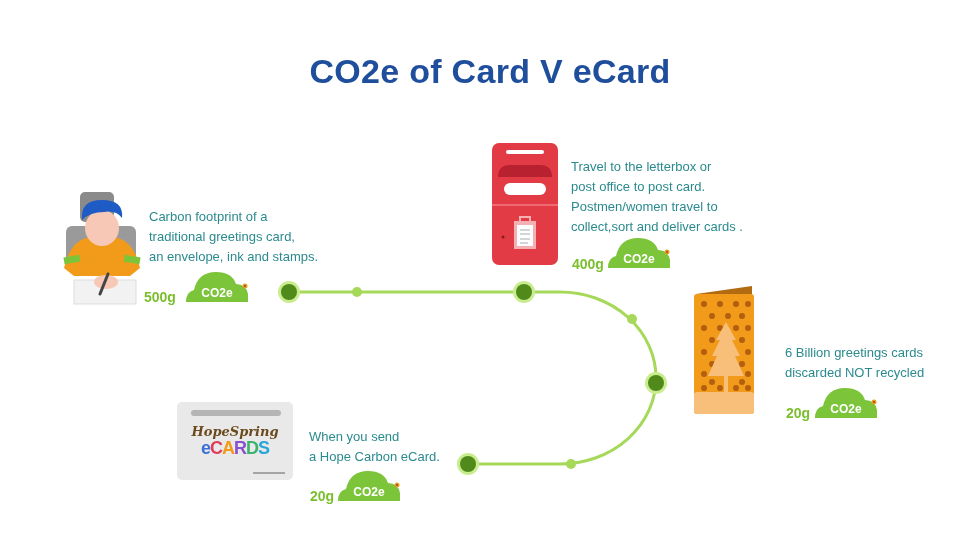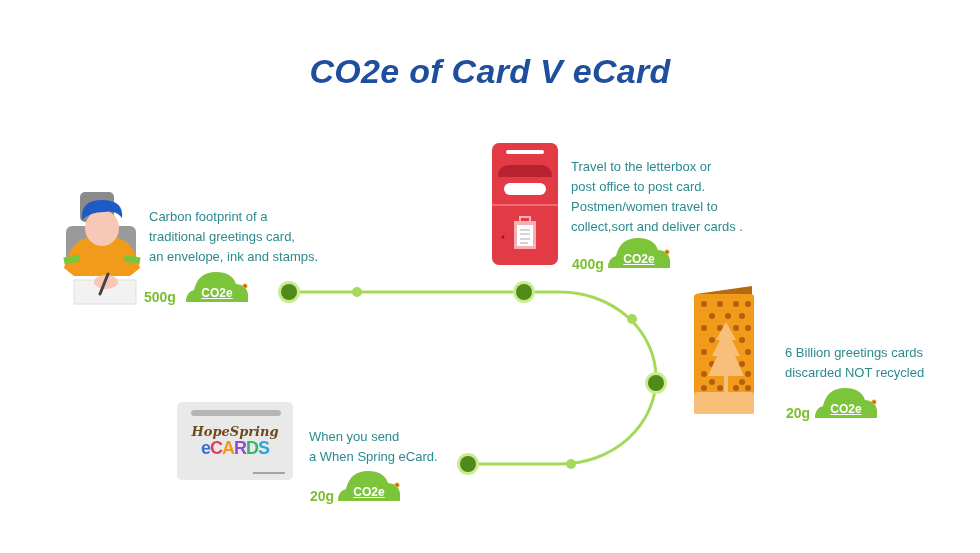--- a/index.html
+++ b/index.html
@@ -1,21 +1,21 @@
 <!DOCTYPE html>
 <html><head>
 <meta charset="utf-8">
 <style>
   html, body { margin:0; padding:0; background:#ffffff; }
   body { width:980px; height:553px; position:relative; overflow:hidden; font-family:"Liberation Sans", sans-serif; }
-  .title { position:absolute; left:0; top:52px; width:980px; text-align:center; font-size:34px; font-weight:bold; color:#1f4e9c; letter-spacing:0.3px;font-style:italic; }
+  .title { position:absolute; left:0; top:52px; width:980px; text-align:center; font-size:34px; font-weight:bold; color:#1f4e9c; letter-spacing:0.3px; }
   .desc { position:absolute; font-size:13px; line-height:20px; color:#2b8a8e; white-space:pre-line; }
   .amount { position:absolute; font-size:14px; font-weight:bold; color:#7cbf2e; }
   .cloud { position:absolute; width:66px; height:38px; }
-  .cloud-label { position:absolute; left:0; right:0; bottom:4px; text-align:center; font-size:12px; font-weight:bold; color:#ffffff;text-decoration:underline; }
+  .cloud-label { position:absolute; left:0; right:0; bottom:4px; text-align:center; font-size:12px; font-weight:bold; color:#ffffff; }
   .abs { position:absolute; }
 </style>
 </head>
 <body>
 
 <div class="title">CO2e of Card V eCard</div>
 
 <svg class="abs" style="left:0;top:0" width="980" height="553" viewBox="0 0 980 553">
   <path d="M289 292 L560 292 A 96 86 0 0 1 560 464 L468 464" fill="none" stroke="#a6d95a" stroke-width="3"></path>
   <g>
@@ -146,21 +146,21 @@
 
 <div class="abs" style="left:177px;top:402px;width:116px;height:78px;background:#e9e9e9;border-radius:5px;">
   <div style="position:absolute;left:14px;top:8px;width:90px;height:6px;background:#b5b5b5;border-radius:3px;"></div>
   <div style="position:absolute;left:0;right:0;top:22px;text-align:center;font-family:'DejaVu Serif',serif;font-style:italic;font-weight:bold;font-size:13px;color:#6b4a1e;">HopeSpring</div>
   <div style="position:absolute;left:0;right:0;top:36px;text-align:center;font-weight:bold;font-size:18px;letter-spacing:-1px;">
     <span style="color:#3d6fd6">e</span><span style="color:#e23b5a">C</span><span style="color:#f29a1a">A</span><span style="color:#8a4fd1">R</span><span style="color:#3bb36b">D</span><span style="color:#2aa7d8">S</span>
   </div>
   <div style="position:absolute;right:8px;bottom:6px;width:32px;height:2px;background:#a5a5a5;"></div>
 </div>
 <div class="desc" style="left:309px;top:427px">When you send
-a When Spring eCard.</div>
+a Hope Carbon eCard.</div>
 <div class="amount" style="left:310px;top:488px">20g</div>
 <div class="cloud" style="left:336px;top:465px">
   <svg width="66" height="38" viewBox="0 0 66 38" style="position:absolute;left:0;top:0">
     <path d="M2 36 Q2 26 10 24 Q14 6 32 6 Q48 6 52 18 Q62 18 64 28 L64 36 Z" fill="#7cc43a"></path>
     <circle cx="61" cy="20" r="2.5" fill="#e0a020"></circle>
       <circle cx="61" cy="20" r="1" fill="#c0392b"></circle>
   </svg>
   <span class="cloud-label">CO2e</span>
 </div>
 

